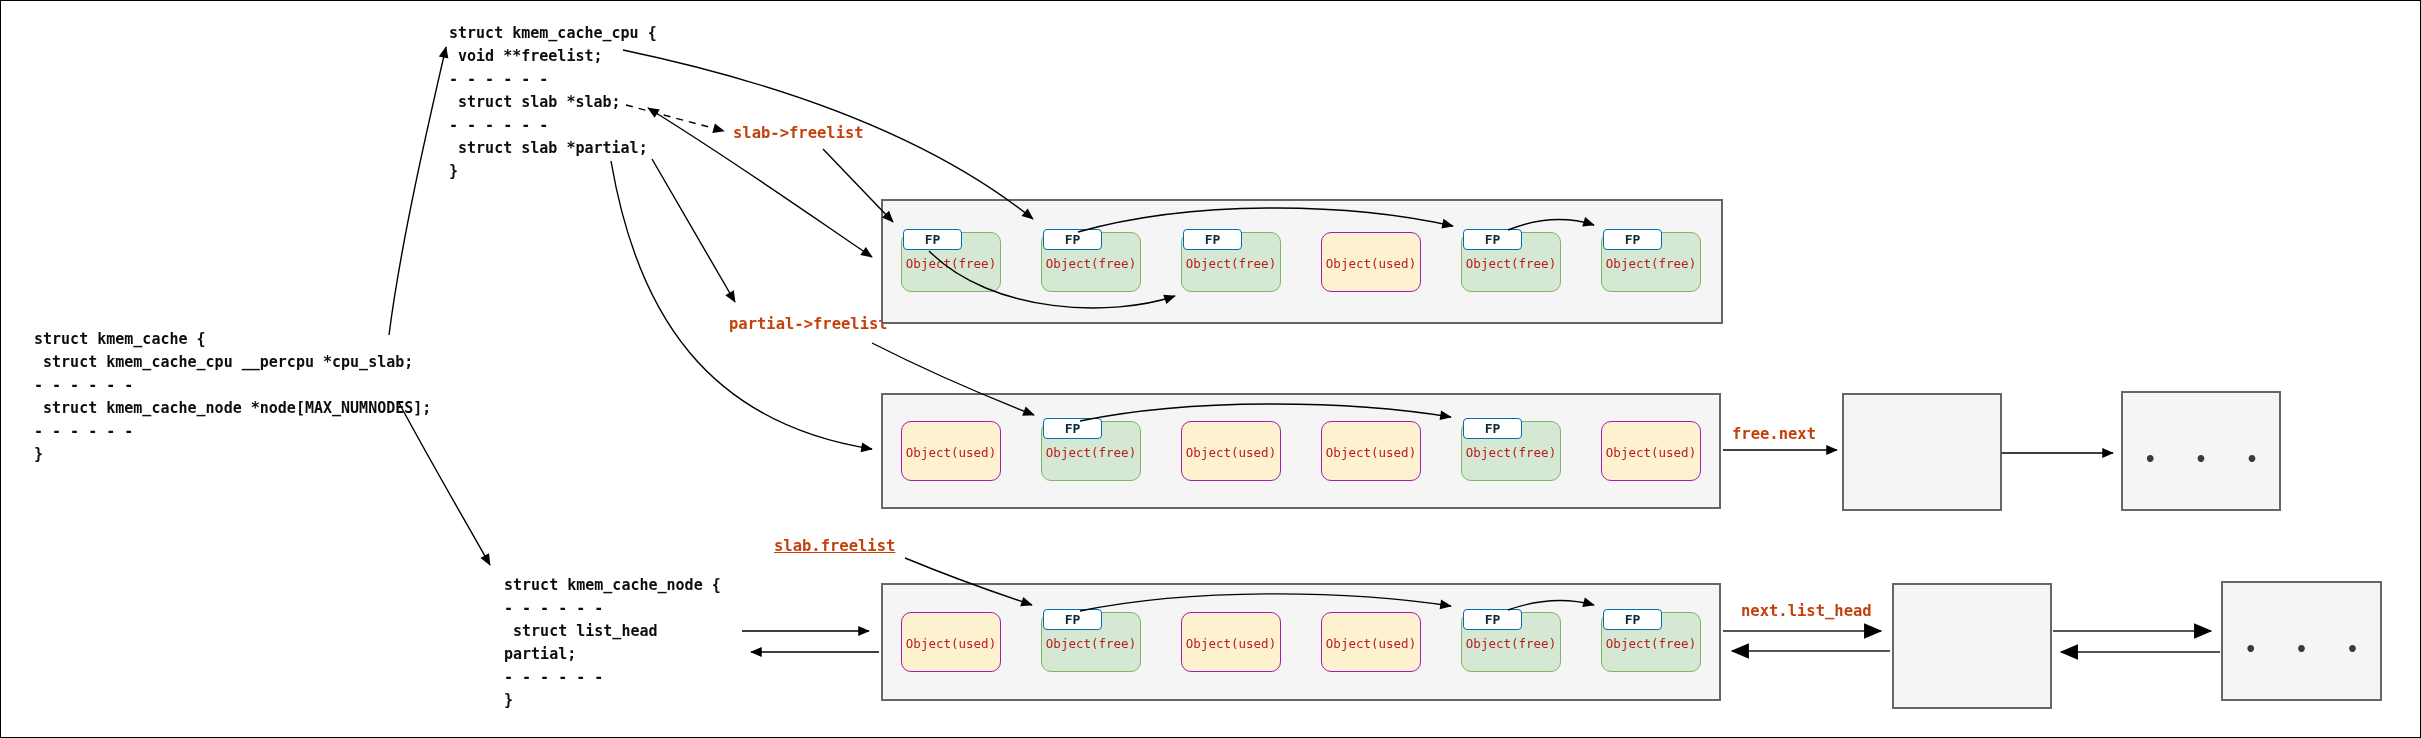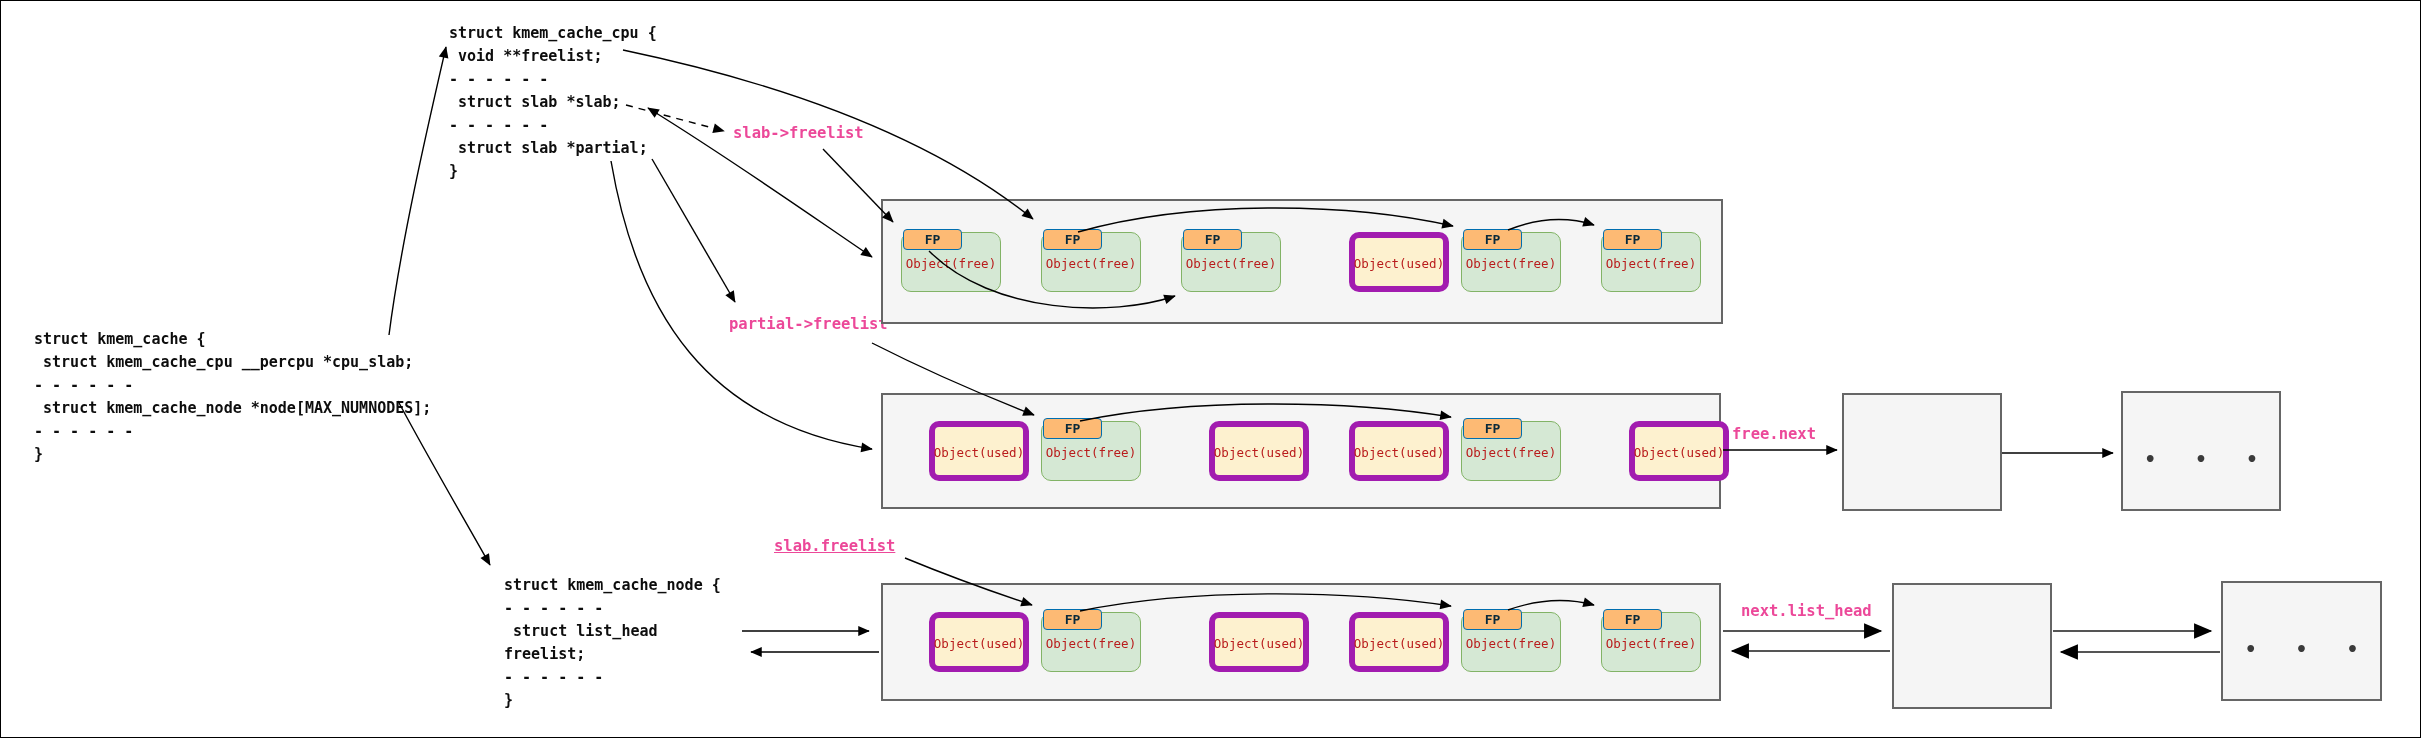--- a/index.html
+++ b/index.html
@@ -10,41 +10,41 @@
     font-family:"DejaVu Sans Mono", monospace;
   }
   .struct-text {
     position:absolute; white-space:pre;
     font:600 15px/23px "DejaVu Sans Mono", monospace;
     color:#0d0d0d;
   }
   .flabel {
     position:absolute; white-space:pre;
     font:600 15.5px/20px "DejaVu Sans Mono", monospace;
-    color:#ec4899;
+    color:#c2410c;
   }
   .slab-row {
     position:absolute; background:#f5f5f5; border:2px solid #666;
     box-sizing:border-box;
   }
   .obj {
     position:absolute; width:100px; height:60px;
     border-radius:10px; box-sizing:border-box;
     display:flex; align-items:center; justify-content:center;
   }
   .obj.free { background:#d5e8d4; border:1px solid #82b366; }
-  .obj.used { background:#fdf1cf; border:6px solid #a21caf;margin-left:28px; }
+  .obj.used { background:#fdf1cf; border:1px solid #a21caf; }
   .obj-label {
     font:12.5px/14px "DejaVu Sans Mono", monospace; color:#b91c1c;
     padding-top:4px;
     text-align:right;
   }
   .fp-tab {
     position:absolute; top:-4px; left:1px; width:59px; height:21px;
-    background:#fdba74; border:1px solid #006eaf; border-radius:4px;
+    background:#ffffff; border:1px solid #006eaf; border-radius:4px;
     box-sizing:border-box; display:flex; align-items:center; justify-content:center;
     font:600 13px/13px "DejaVu Sans Mono", monospace; color:#0a2a3a;
   }
   .mem-box {
     position:absolute; background:#f5f5f5; border:2px solid #666;
     box-sizing:border-box; display:flex; align-items:center; justify-content:center;
   }
   .dots {
     font:700 19px "DejaVu Sans Mono", monospace; color:#3a3a3a;
     letter-spacing:14px; text-indent:14px; transform:translateY(8px);
@@ -68,21 +68,21 @@
 }</pre>
   <pre class="struct-text" style="left:33px; top:312px;">struct kmem_cache {
  struct kmem_cache_cpu __percpu *cpu_slab;
 - - - - - -
  struct kmem_cache_node *node[MAX_NUMNODES];
 - - - - - -
 }</pre>
   <pre class="struct-text" style="left:503px; top:558px;">struct kmem_cache_node {
 - - - - - -
  struct list_head
-freelist;
+partial;
 - - - - - -
 }</pre>
 
   <div class="flabel" style="left:732px; top:122px;">slab-&gt;freelist</div>
   <div class="flabel" style="left:728px; top:313px;">partial-&gt;freelist</div>
   <div class="flabel" style="left:773px; top:535px;text-decoration:underline;">slab.freelist</div>
   <div class="flabel" style="left:1731px; top:423px;">free.next</div>
   <div class="flabel" style="left:1740px; top:600px;">next.list_head</div>
 
   <div class="slab-row" style="left:880px; top:198px; width:842px; height:125px;">

